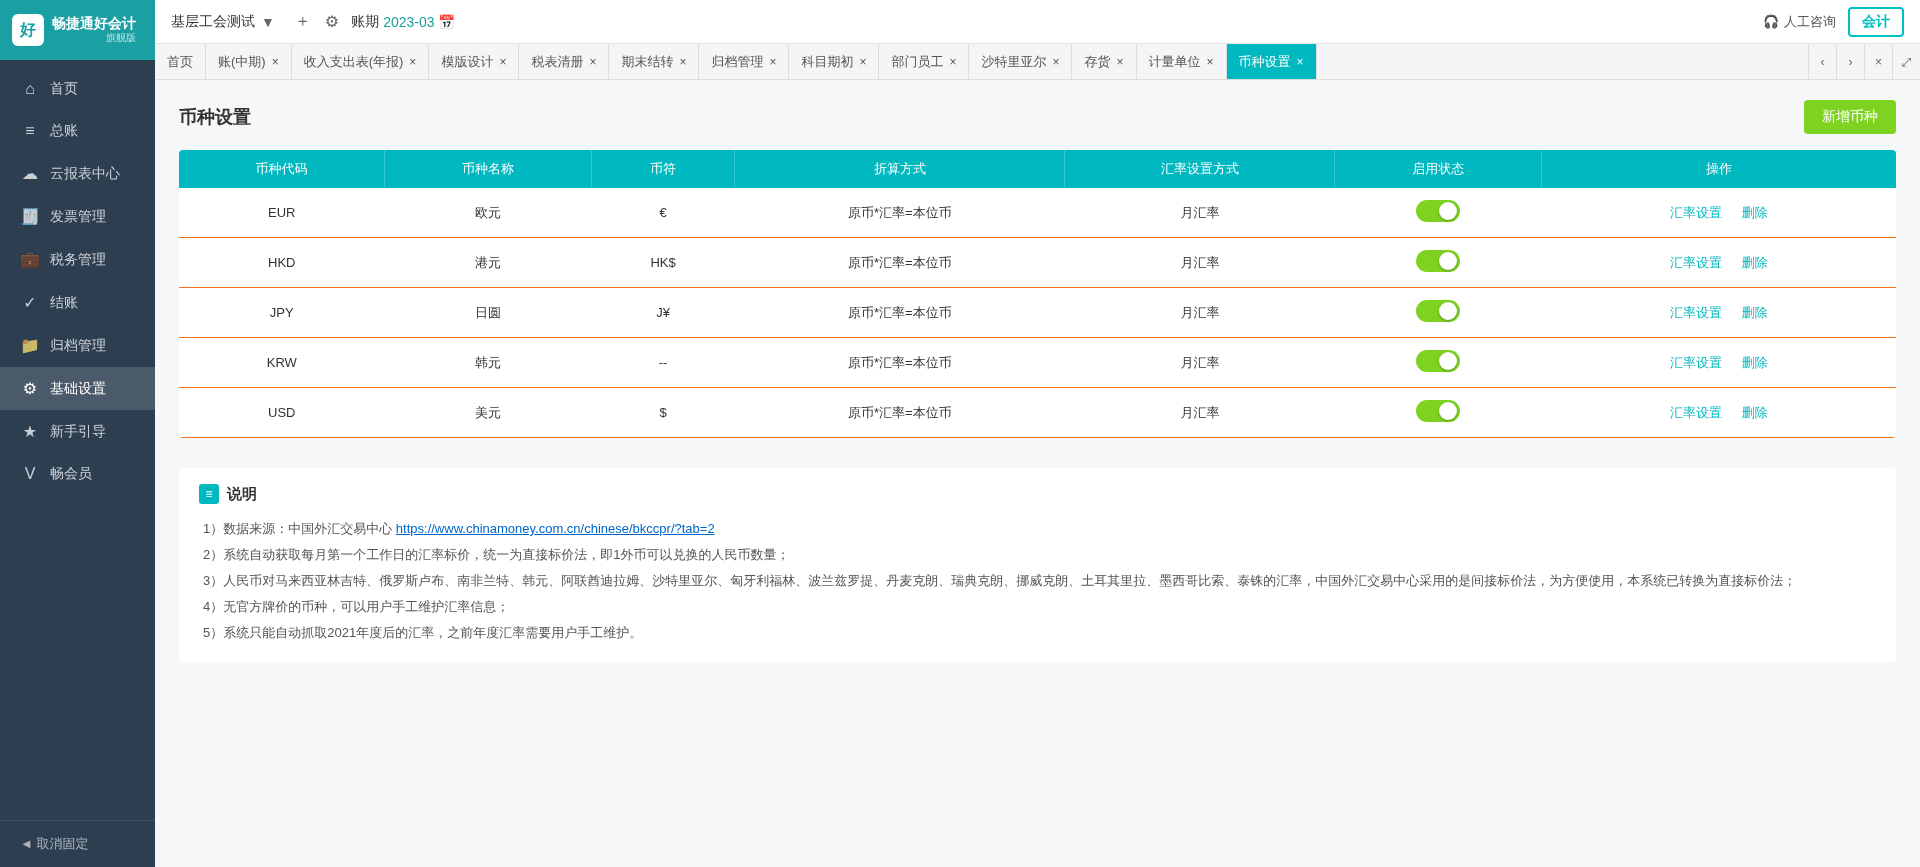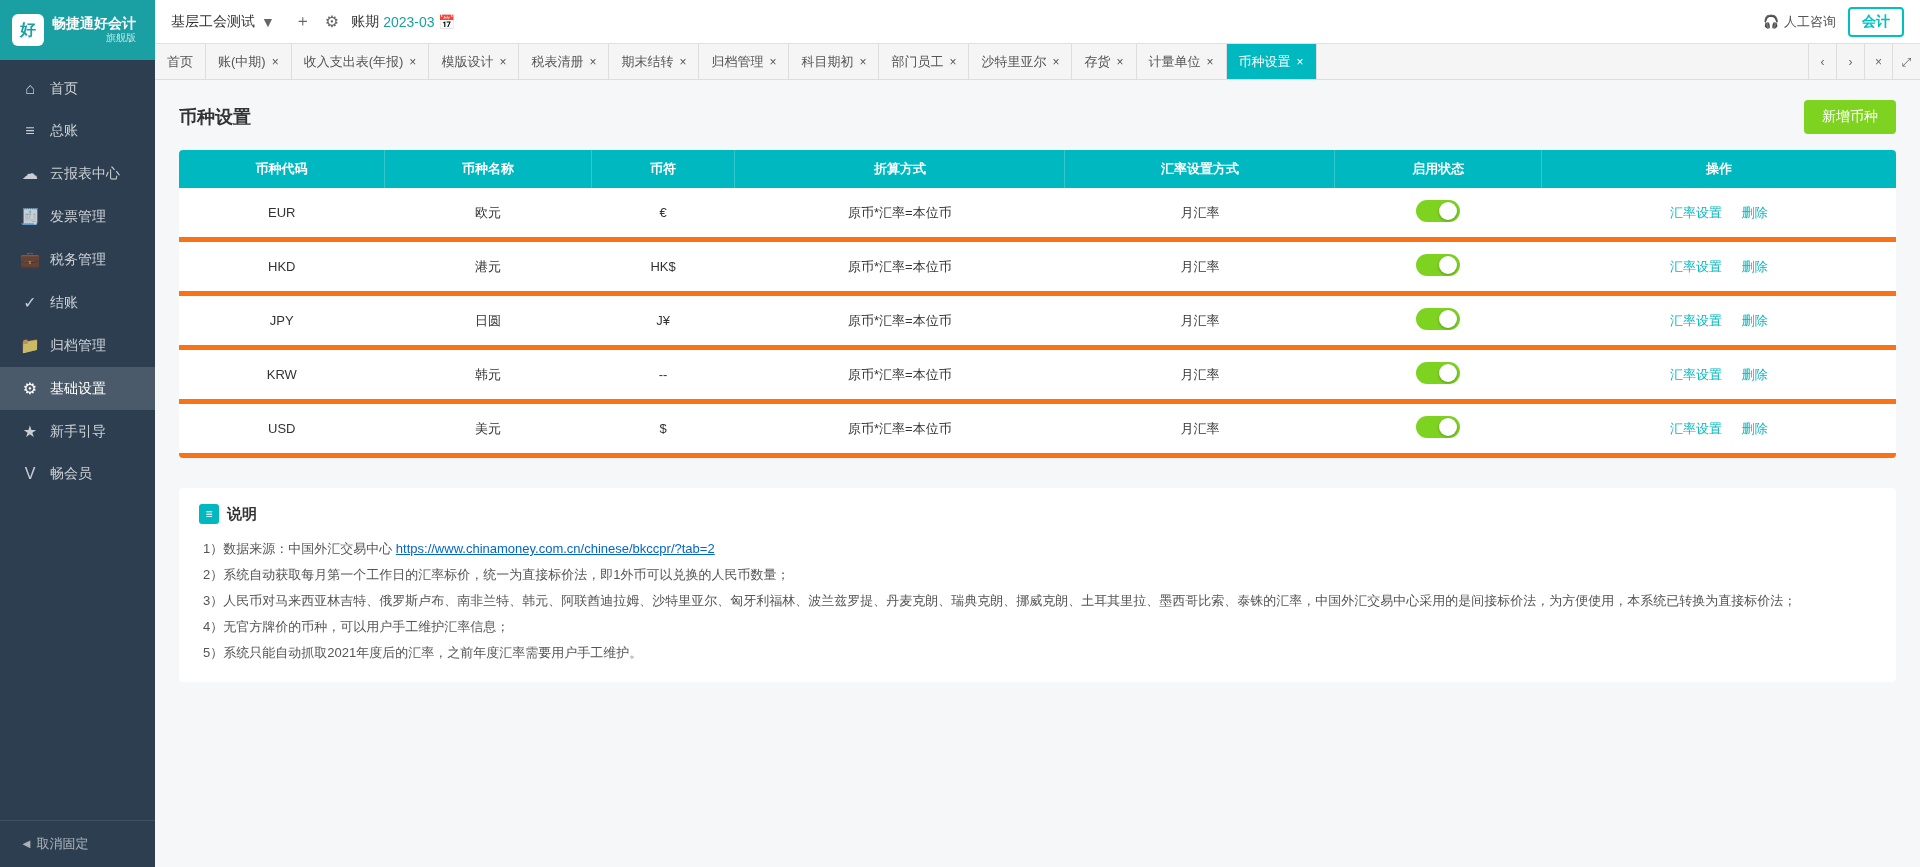--- a/index.html
+++ b/index.html
@@ -139,27 +139,27 @@
       cursor: pointer;
       font-family: inherit;
     }
 
     
     .data-table { width: 100%; border-collapse: collapse; background: white; border-radius: 4px; overflow: hidden; }
     .data-table thead tr { background: #00b8c0; }
     .data-table thead th {
       color: white;
       font-size: 13px;
-      font-weight: bold;
+      font-weight: normal;
       padding: 10px 16px;
       text-align: center;
       border-right: 1px solid rgba(255,255,255,0.2);
     }
     .data-table thead th:last-child { border-right: none; }
-    .data-table tbody tr { border-bottom: 5px solid #f97316; }
+    .data-table tbody tr { border-bottom: 1px solid #f97316; }
     .data-table tbody td {
       padding: 12px 16px;
       text-align: center;
       font-size: 13px;
       color: #333;
     }
     .td-action a {
       color: #00b8c0;
       cursor: pointer;
       margin: 0 8px;

